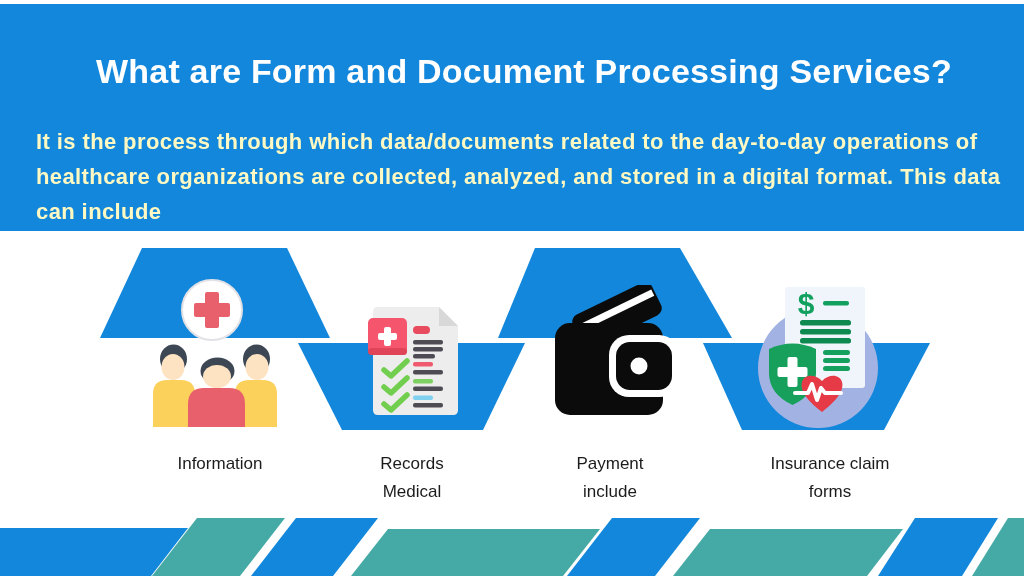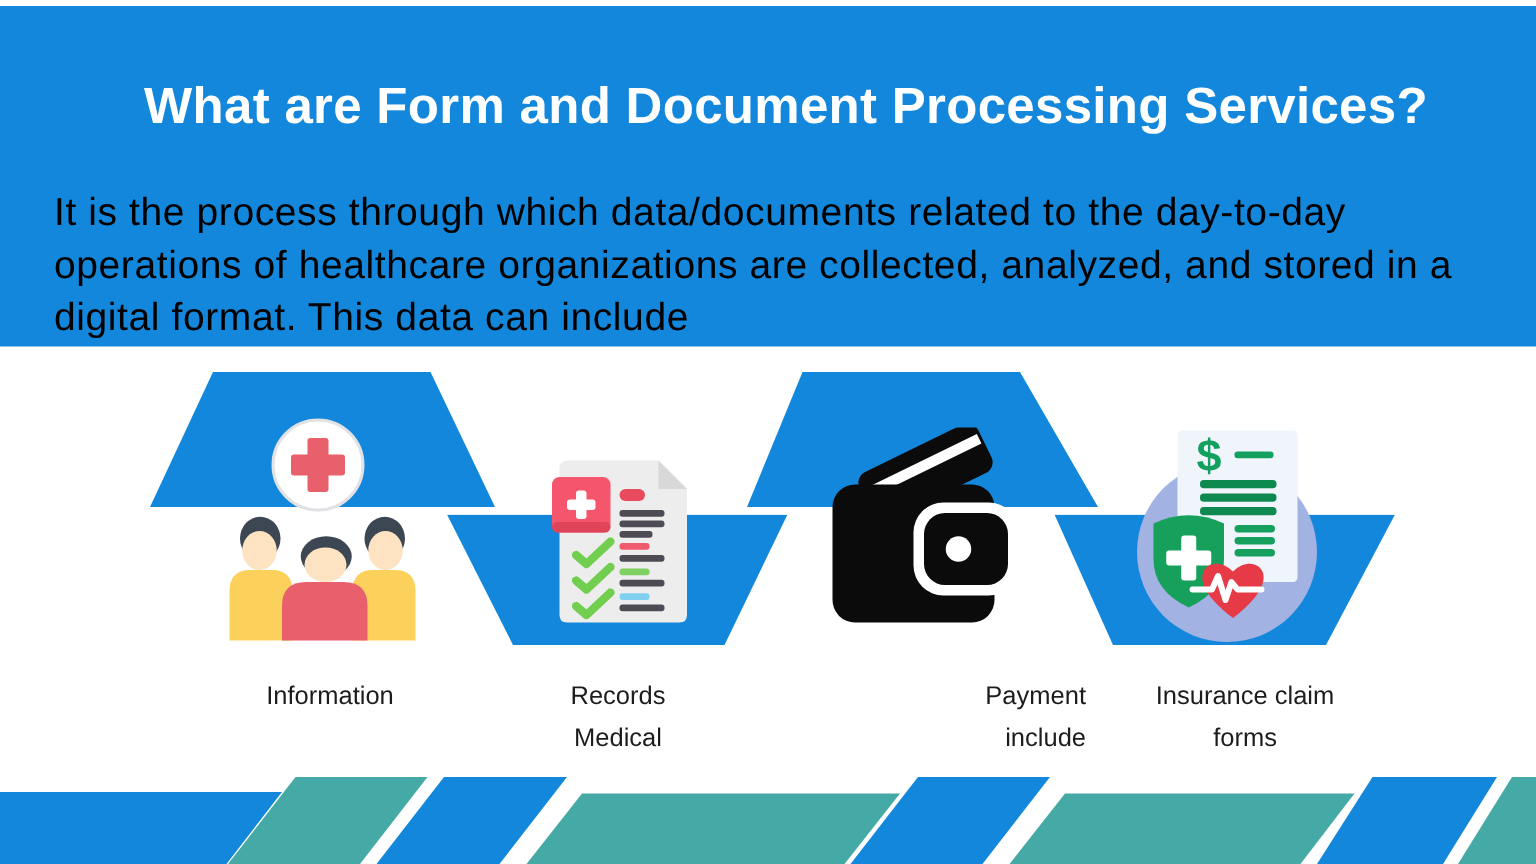--- a/index.html
+++ b/index.html
@@ -25,24 +25,25 @@
     position:absolute;left:0;top:36px;width:1024px;
     text-align:center;
     color:#ffffff;
     font-size:34px;
     font-weight:bold;
     letter-spacing:0.2px;
   }
   .description{
     margin:0;
     position:absolute;left:36px;top:120px;width:966px;
-    color:#000000;
-    font-size:26px;
+    color:#fef9c3;
+    font-size:22px;
     line-height:35px;
     letter-spacing:0.4px;
+    font-weight:bold;
   }
   
   .shape{position:absolute;background:var(--blue);}
   .shape-1{left:100px;top:248px;width:230px;height:90px;
     clip-path:polygon(42px 0,187px 0,230px 90px,0 90px);}
   .shape-2{left:298px;top:343px;width:227px;height:87px;
     clip-path:polygon(0 0,227px 0,185px 87px,44px 87px);}
   .shape-3{left:498px;top:248px;width:234px;height:90px;
     clip-path:polygon(37px 0,182px 0,234px 90px,0 90px);}
   .shape-4{left:703px;top:343px;width:227px;height:87px;
@@ -56,21 +57,21 @@
   
   .item-label{
     position:absolute;top:450px;
     text-align:center;
     color:var(--label);
     font-size:17px;
     line-height:28px;
   }
   .label-1{left:130px;width:180px;}
   .label-2{left:322px;width:180px;}
-  .label-3{left:544px;width:180px;text-align:right;}
+  .label-3{left:520px;width:180px;}
   .label-4{left:730px;width:200px;}
   
   .footer{position:absolute;left:0;top:510px;width:1024px;height:66px;}
 </style>
 </head>
 <body>
 
 <div class="slide">
 
   <div class="header">

